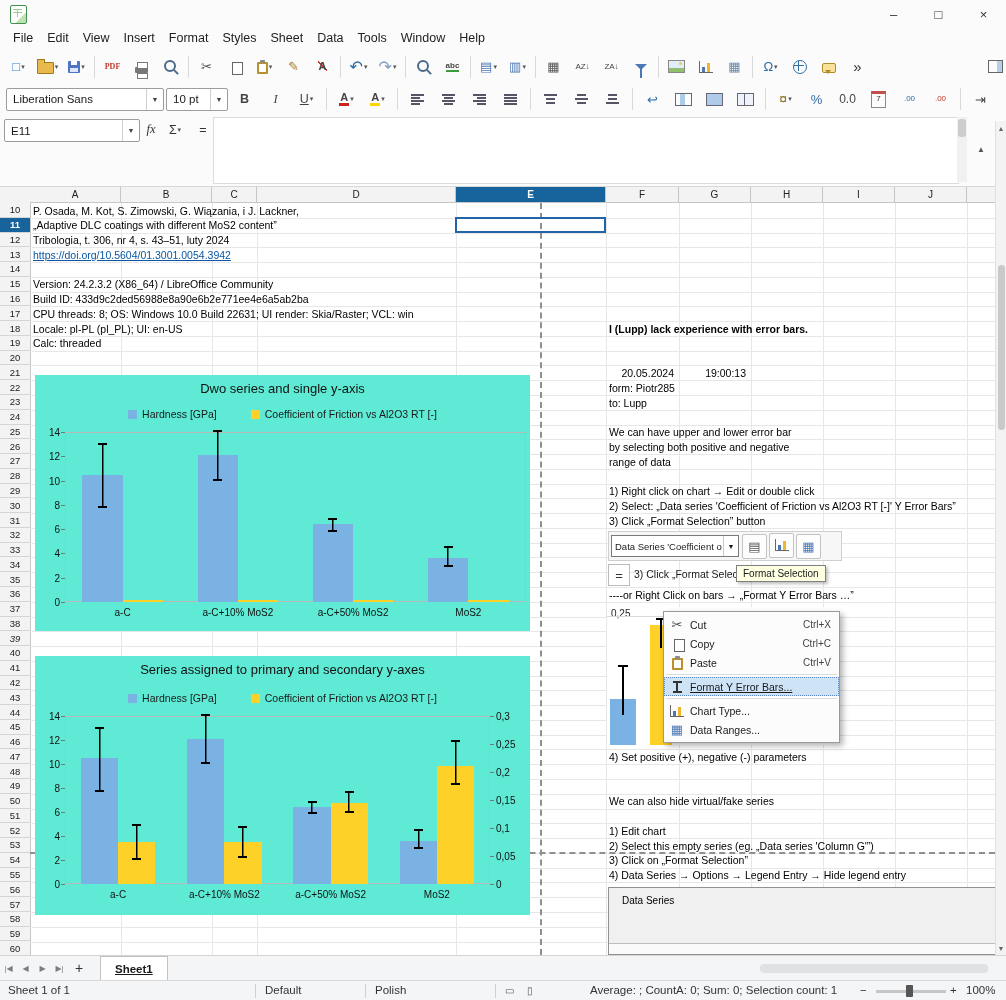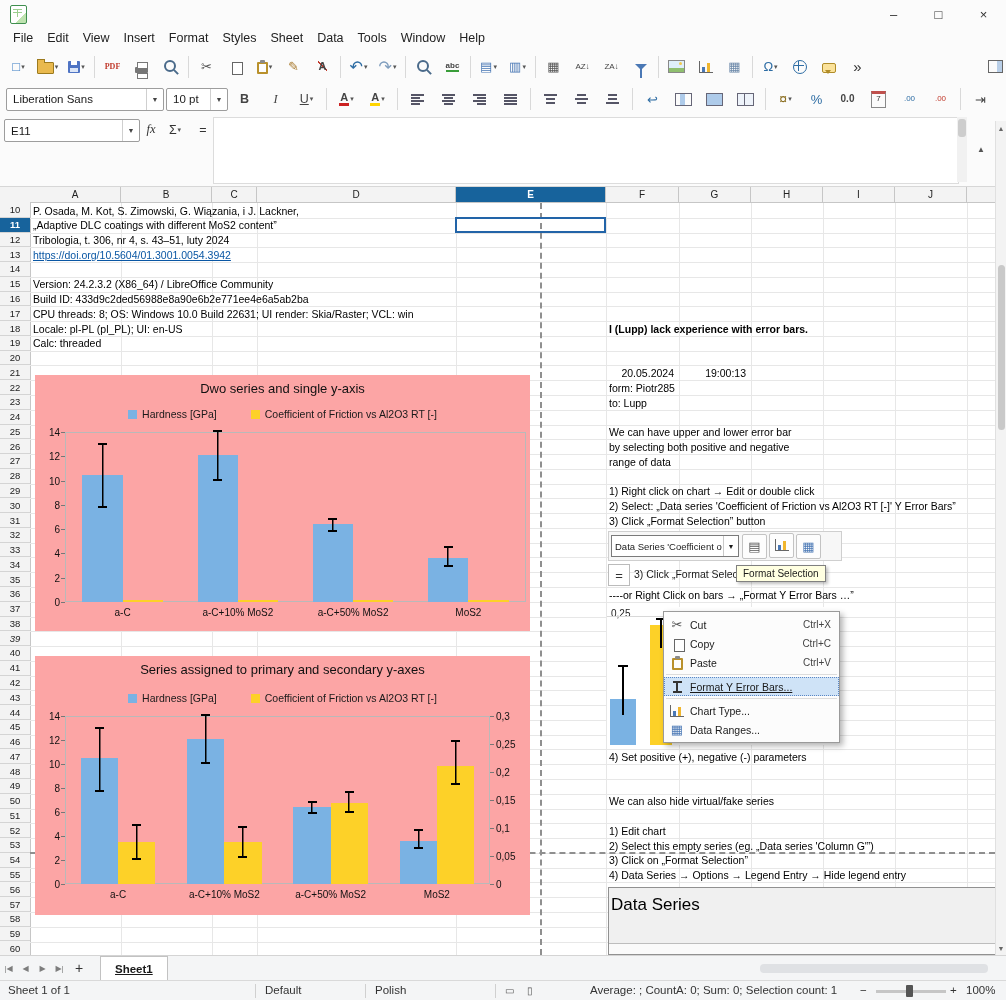--- a/index.html
+++ b/index.html
@@ -107,21 +107,21 @@
   .ghl{position:absolute;left:0;width:965px;height:1px;background:#e7e7e7}
   #pb-v{position:absolute;left:540px;top:203px;height:752px;width:0;border-left:2px dashed #8f8f8f;z-index:2}
   #pb-h{position:absolute;left:30px;top:852px;width:965px;height:0;border-top:2px dashed #8f8f8f;z-index:2}
   #cursor{position:absolute;left:455px;top:217px;width:151px;height:16px;border:2px solid #2264a8;z-index:3;box-sizing:border-box}
   #cells{position:absolute;left:0;top:0;width:1006px;height:1000px;z-index:3;pointer-events:none}
   .cell{position:absolute;font-size:10.5px;line-height:12px;white-space:nowrap;color:#000}
   .cell.link{color:#0a57a4;text-decoration:underline}
   .cell.bold{font-weight:700}
 
   
-  .chart{position:absolute;background:#fca5a5;z-index:4}
+  .chart{position:absolute;background:#5eead4;z-index:4}
   .ctitle{position:absolute;left:0;right:0;top:6px;text-align:center;font-size:13px;color:#111}
   .clegend{position:absolute;left:0;right:0;display:flex;justify-content:center;gap:34px;align-items:center}
   .litem{display:flex;align-items:center;gap:5px;font-size:10.5px}
   .lsw{width:9px;height:9px;display:inline-block}
   .cplot{position:absolute;border:1px solid #b9b9b9;box-sizing:border-box}
   .ylab{position:absolute;width:26px;text-align:right;font-size:10px;color:#111}
   .y2lab{position:absolute;width:34px;text-align:left;font-size:10px;color:#111}
   .xlab{position:absolute;text-align:center;font-size:10px;color:#111}
   .tick{position:absolute;height:1px;background:#777}
   .bar{position:absolute}
@@ -143,21 +143,21 @@
   .mini-axis{position:absolute;left:0;top:9px;width:56px;height:1px;background:#d8d8d8}
   .cmenu{position:absolute;left:56px;top:4px;width:175px;background:#fcfcfc;border:1px solid #9a9a9a;box-shadow:3px 3px 6px rgba(0,0,0,.3);padding:3px 0}
   .mi{height:19px;display:flex;align-items:center;padding:0 8px 0 4px;font-size:10.5px;gap:4px}
   .mi .ic{width:18px;display:flex;justify-content:center;flex:0 0 auto}
   .mi .sc{margin-left:auto;color:#444;font-size:10px}
   .mi.hl{background:#cfe3f7;outline:1px dotted #5a87c5;outline-offset:-1px}
   .mi.hl .lbl{text-decoration:underline}
   .msep{height:1px;background:#dcdcdc;margin:2px 2px}
 
   #dlg{position:absolute;left:608px;top:887px;width:398px;height:68px;background:#f0f0f0;border:1px solid #919191;z-index:6;overflow:hidden;box-sizing:border-box}
-  .dlg-title{position:absolute;left:2px;top:7px;font-size:17px;color:#000}
+  .dlg-title{position:absolute;left:13px;top:7px;font-size:10px;color:#000}
   .dlg-tabs{position:absolute;left:8px;top:29px;right:0;height:26px;display:flex;gap:2px;align-items:flex-end}
   .dtab{padding:4px 11px;font-size:11px;border:1px solid #bdbdbd;border-bottom:none;border-radius:3px 3px 0 0;background:#e4e4e4;color:#222}
   .dtab.act{background:#fafafa;padding-top:5px}
   .dlg-base{position:absolute;left:0;top:55px;width:100%;height:1px;background:#bdbdbd}
   .dlg-body{position:absolute;left:0;top:56px;width:100%;height:12px;background:#fafafa}
 
   
   #vscroll{position:absolute;left:995px;top:121px;width:11px;height:834px;background:#f3f3f3;border-left:1px solid #e0e0e0;z-index:7;box-sizing:border-box}
   #vscroll .sarr{position:absolute;left:0;width:10px;height:14px;display:flex;align-items:center;justify-content:center;font-size:7px;color:#666}
   #vscroll .vthumb{position:absolute;left:2px;width:7px;top:144px;height:165px;background:#c9c9c9;border-radius:4px}
@@ -375,21 +375,21 @@
       </div>
       <div class="tsep"></div>
       <div class="tbtn">
         <span class="gl" style="color: rgb(138, 109, 31); font-size: 14px;">¤</span>
         <span class="drop">▾</span>
       </div>
       <div class="tbtn">
         <span class="gl" style="color: rgb(46, 109, 164); font-size: 13px;">%</span>
       </div>
       <div class="tbtn">
-        <span class="gl" style="font-size: 10px; font-weight: bold;">0.0</span>
+        <span class="gl" style="font-size: 12px;">0.0</span>
       </div>
       <div class="tbtn">
         <span class="ci I-date"></span>
       </div>
       <div class="tbtn">
         <span class="gl" style="color: rgb(46, 109, 164); font-size: 8px;">.00</span>
       </div>
       <div class="tbtn">
         <span class="gl" style="color: rgb(192, 57, 43); font-size: 8px;">.00</span>
       </div>

